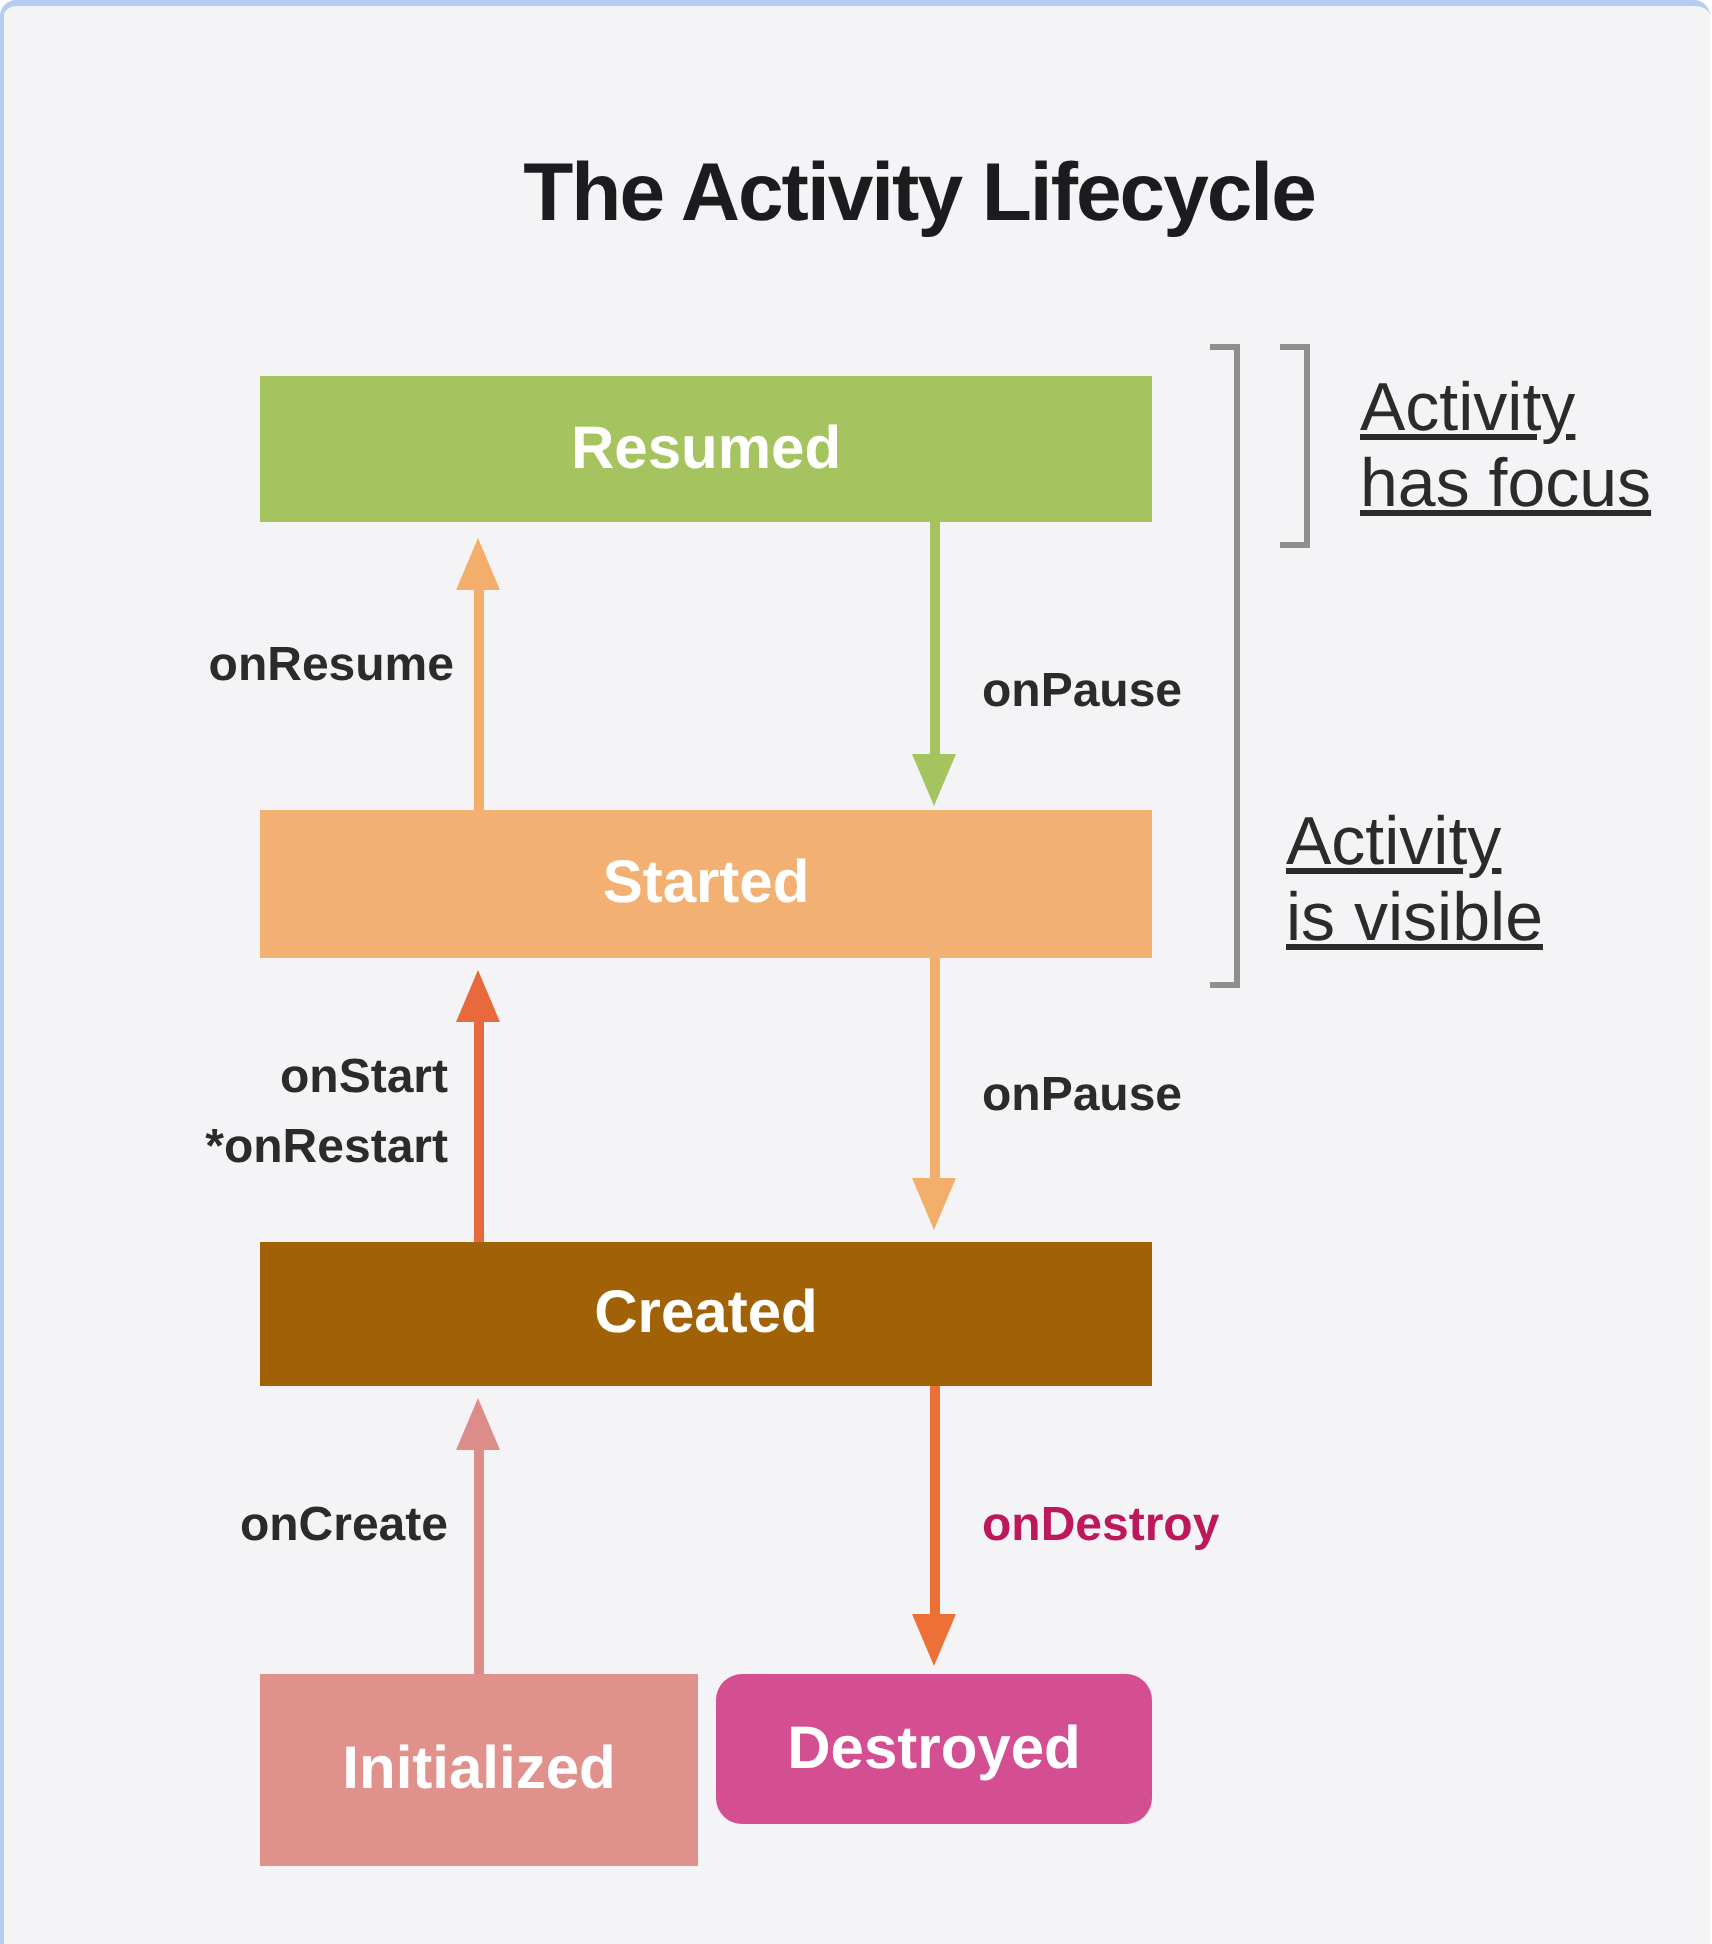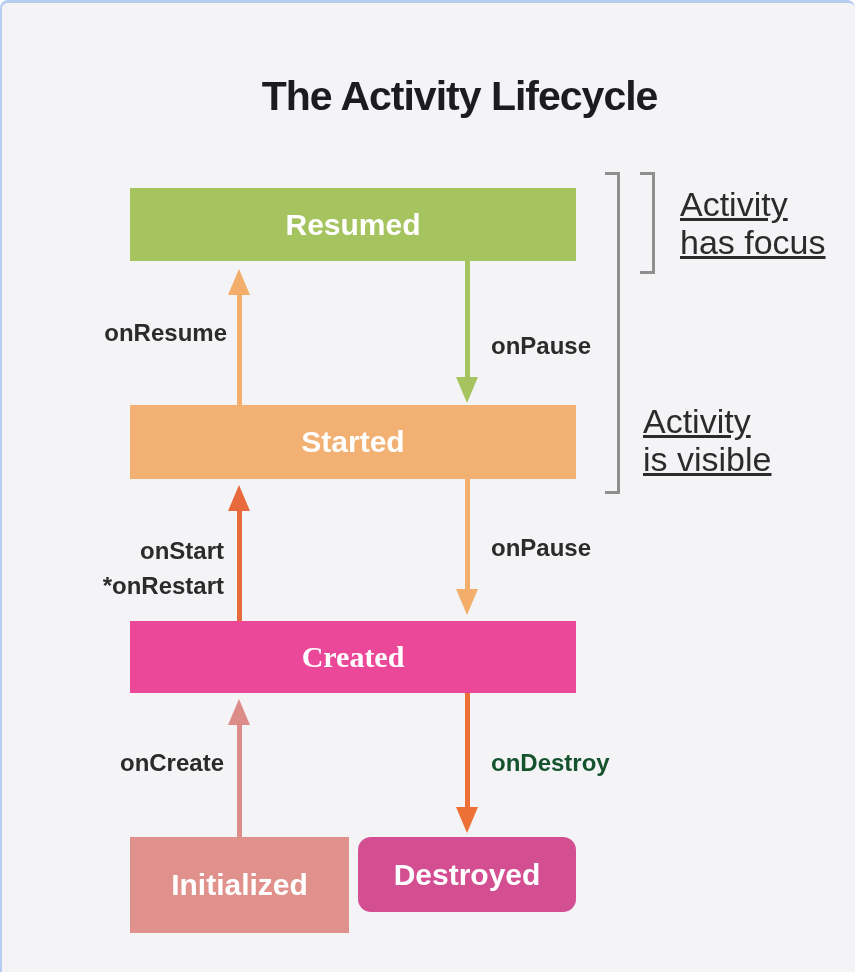--- a/index.html
+++ b/index.html
@@ -30,21 +30,21 @@
   .arrow-down .line{top:0;bottom:24px;}
   .arr-onresume{left:226px;top:266px;height:136px;}
   .arr-onpause{left:454px;top:258px;height:142px;}
   .arr-onstart{left:226px;top:482px;height:136px;}
   .arr-onstop{left:454px;top:476px;height:136px;}
   .arr-oncreate{left:226px;top:696px;height:138px;}
   .arr-ondestroy{left:454px;top:690px;height:140px;}
   .tlabel{position:absolute;font-size:24px;line-height:35px;font-weight:bold;}
   .lbl-onresume{right:628px;top:312px;text-align:right;}
   .lbl-onpause{left:489px;top:325px;text-align:right;}
-  .lbl-onstart{right:631px;top:530px;text-align:right;}
+  .lbl-onstart{right:631px;top:518px;text-align:right;}
   .lbl-onstop{left:489px;top:527px;}
   .lbl-oncreate{right:631px;top:742px;text-align:right;}
   .lbl-ondestroy{left:489px;top:742px;}
   .bracket{position:absolute;border-style:solid;border-width:3px 3px 3px 0;}
   .bracket-visible{left:603px;top:169px;width:12px;height:316px;}
   .bracket-focus{left:638px;top:169px;width:12px;height:96px;}
   .side-label{position:absolute;font-size:34px;line-height:38px;text-decoration:underline;}
   .lbl-focus{left:678px;top:182px;}
   .lbl-visible{left:641px;top:399px;}
 </style>
@@ -54,21 +54,21 @@
 <div class="canvas" style="border-color: rgb(181, 205, 241); background-color: rgb(244, 244, 246);">
 
   <div class="title" style="color: rgb(28, 28, 30);">The Activity Lifecycle</div>
 
   <div class="state-box box-resumed" style="background-color: rgb(165, 196, 95); color: rgb(255, 255, 255);">
     <span>Resumed</span>
   </div>
   <div class="state-box box-started" style="background-color: rgb(242, 177, 115); color: rgb(255, 255, 255);">
     <span>Started</span>
   </div>
-  <div class="state-box box-created" style="background-color: #ec4899; color: rgb(255, 255, 255); font-family: Liberation Serif, serif;">
+  <div class="state-box box-created" style="background-color: #a16207; color: rgb(255, 255, 255);">
     <span>Created</span>
   </div>
   <div class="state-box box-initialized" style="background-color: rgb(225, 145, 139); color: rgb(255, 255, 255);">
     <span>Initialized</span>
   </div>
   <div class="state-box box-destroyed" style="background-color: rgb(212, 78, 146); color: rgb(255, 255, 255);">
     <span>Destroyed</span>
   </div>
 
   <div class="arrow arrow-up arr-onresume">
@@ -97,21 +97,21 @@
   </div>
 
   <div class="tlabel lbl-onresume" style="color: rgb(43, 43, 43);">onResume</div>
   <div class="tlabel lbl-onpause" style="color: rgb(43, 43, 43);">onPause</div>
   <div class="tlabel lbl-onstart" style="color: rgb(43, 43, 43);">
     <div>onStart</div>
     <div>*onRestart</div>
   </div>
   <div class="tlabel lbl-onstop" style="color: rgb(43, 43, 43);">onPause</div>
   <div class="tlabel lbl-oncreate" style="color: rgb(43, 43, 43);">onCreate</div>
-  <div class="tlabel lbl-ondestroy" style="color: #14532d;">onDestroy</div>
+  <div class="tlabel lbl-ondestroy" style="color: #be185d;">onDestroy</div>
 
   <div class="bracket bracket-visible" style="border-color: rgb(143, 143, 143);"></div>
   <div class="bracket bracket-focus" style="border-color: rgb(143, 143, 143);"></div>
 
   <div class="side-label lbl-focus" style="color: rgb(43, 43, 43);">
     <div>Activity</div>
     <div>has focus</div>
   </div>
   <div class="side-label lbl-visible" style="color: rgb(43, 43, 43);">
     <div>Activity</div>

